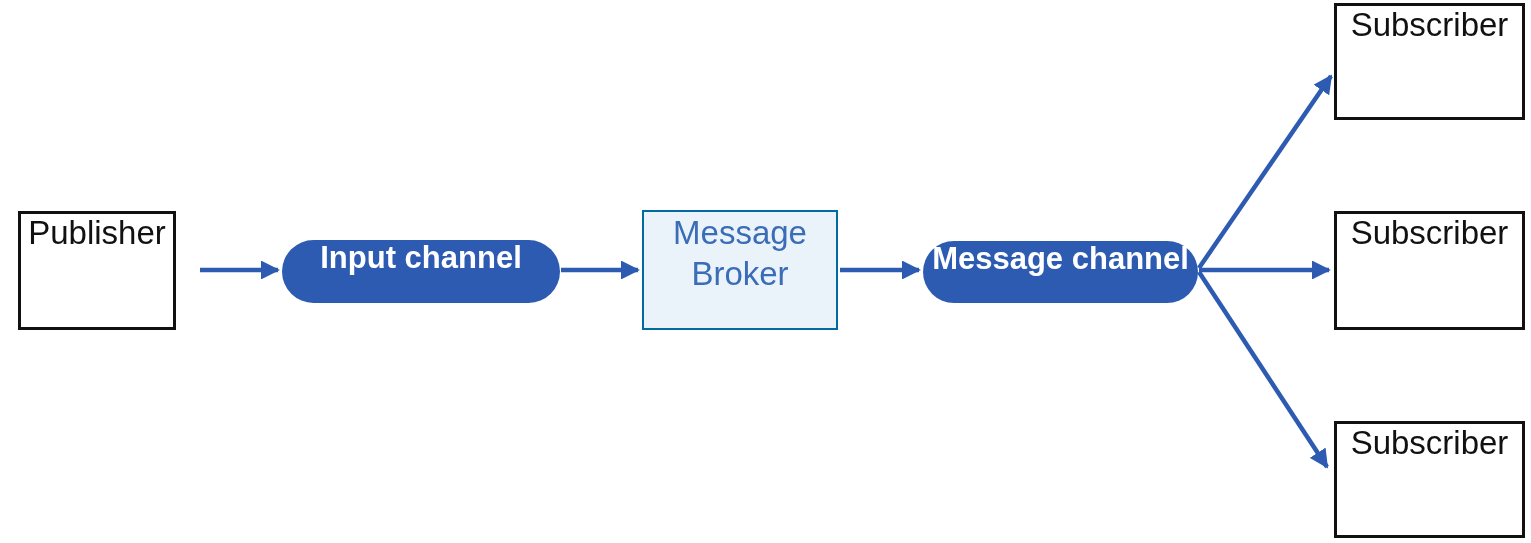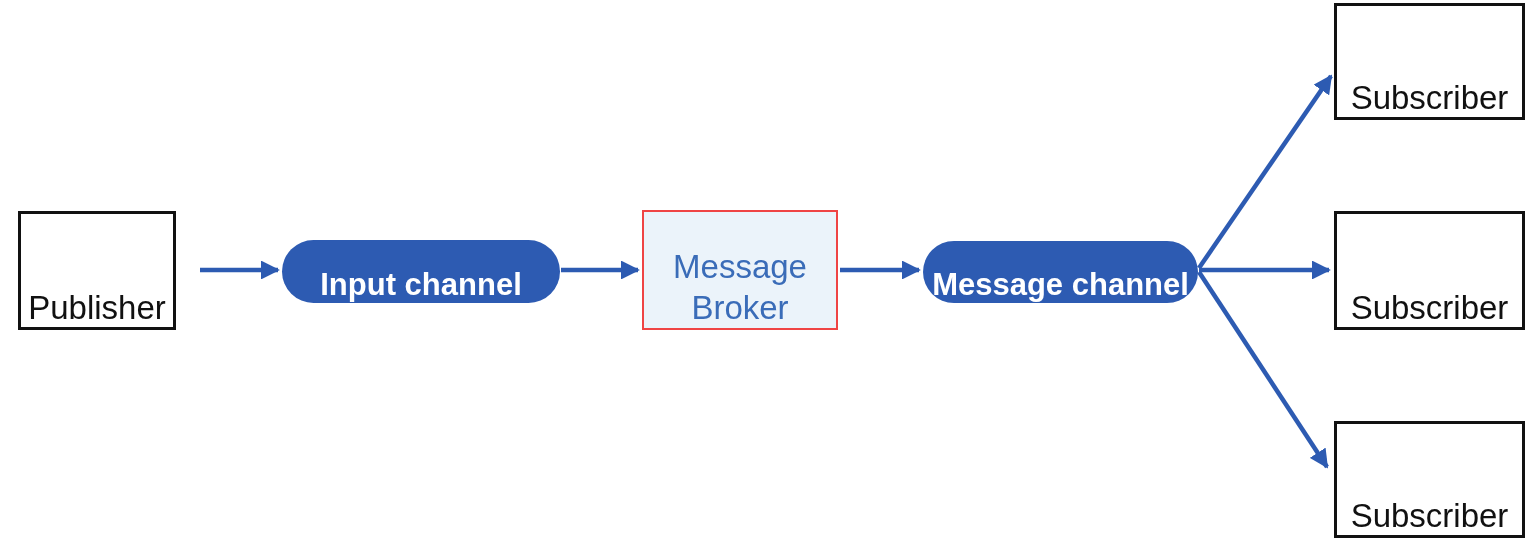--- a/index.html
+++ b/index.html
@@ -14,21 +14,21 @@
   }
   .connector-layer {
     position: absolute;
     left: 0; top: 0;
     width: 1531px; height: 543px;
     pointer-events: none;
   }
   .node {
     position: absolute;
     display: flex;
-    align-items: flex-end;
+    align-items: flex-start;
     justify-content: center;
     box-sizing: border-box;
     text-align: center;
   }
   .plain-box {
     background: #ffffff;
     border: 3px solid #111111;
     color: #111111;
     font-size: 33px;
     font-weight: 400;
@@ -43,21 +43,21 @@
     color: #ffffff;
     font-weight: bold;
     font-size: 31px;
     border-radius: 999px;
     z-index: 2;
   }
   .node-input-channel  { left: 282px; top: 240px; width: 278px; height: 63px; }
   .node-output-channel { left: 923px; top: 241px; width: 275px; height: 62px; }
   .broker-box {
     background: #EBF3FA;
-    border: 2px solid #ef4444;
+    border: 2px solid #0369a1;
     color: #3A6CB8;
     font-size: 33px;
     line-height: 1.25;
     padding: 0 18px;
     z-index: 2;
   }
   .node-broker { left: 642px; top: 210px; width: 196px; height: 120px; }
   .watermark {
     position: absolute;
     left: 1201px;

